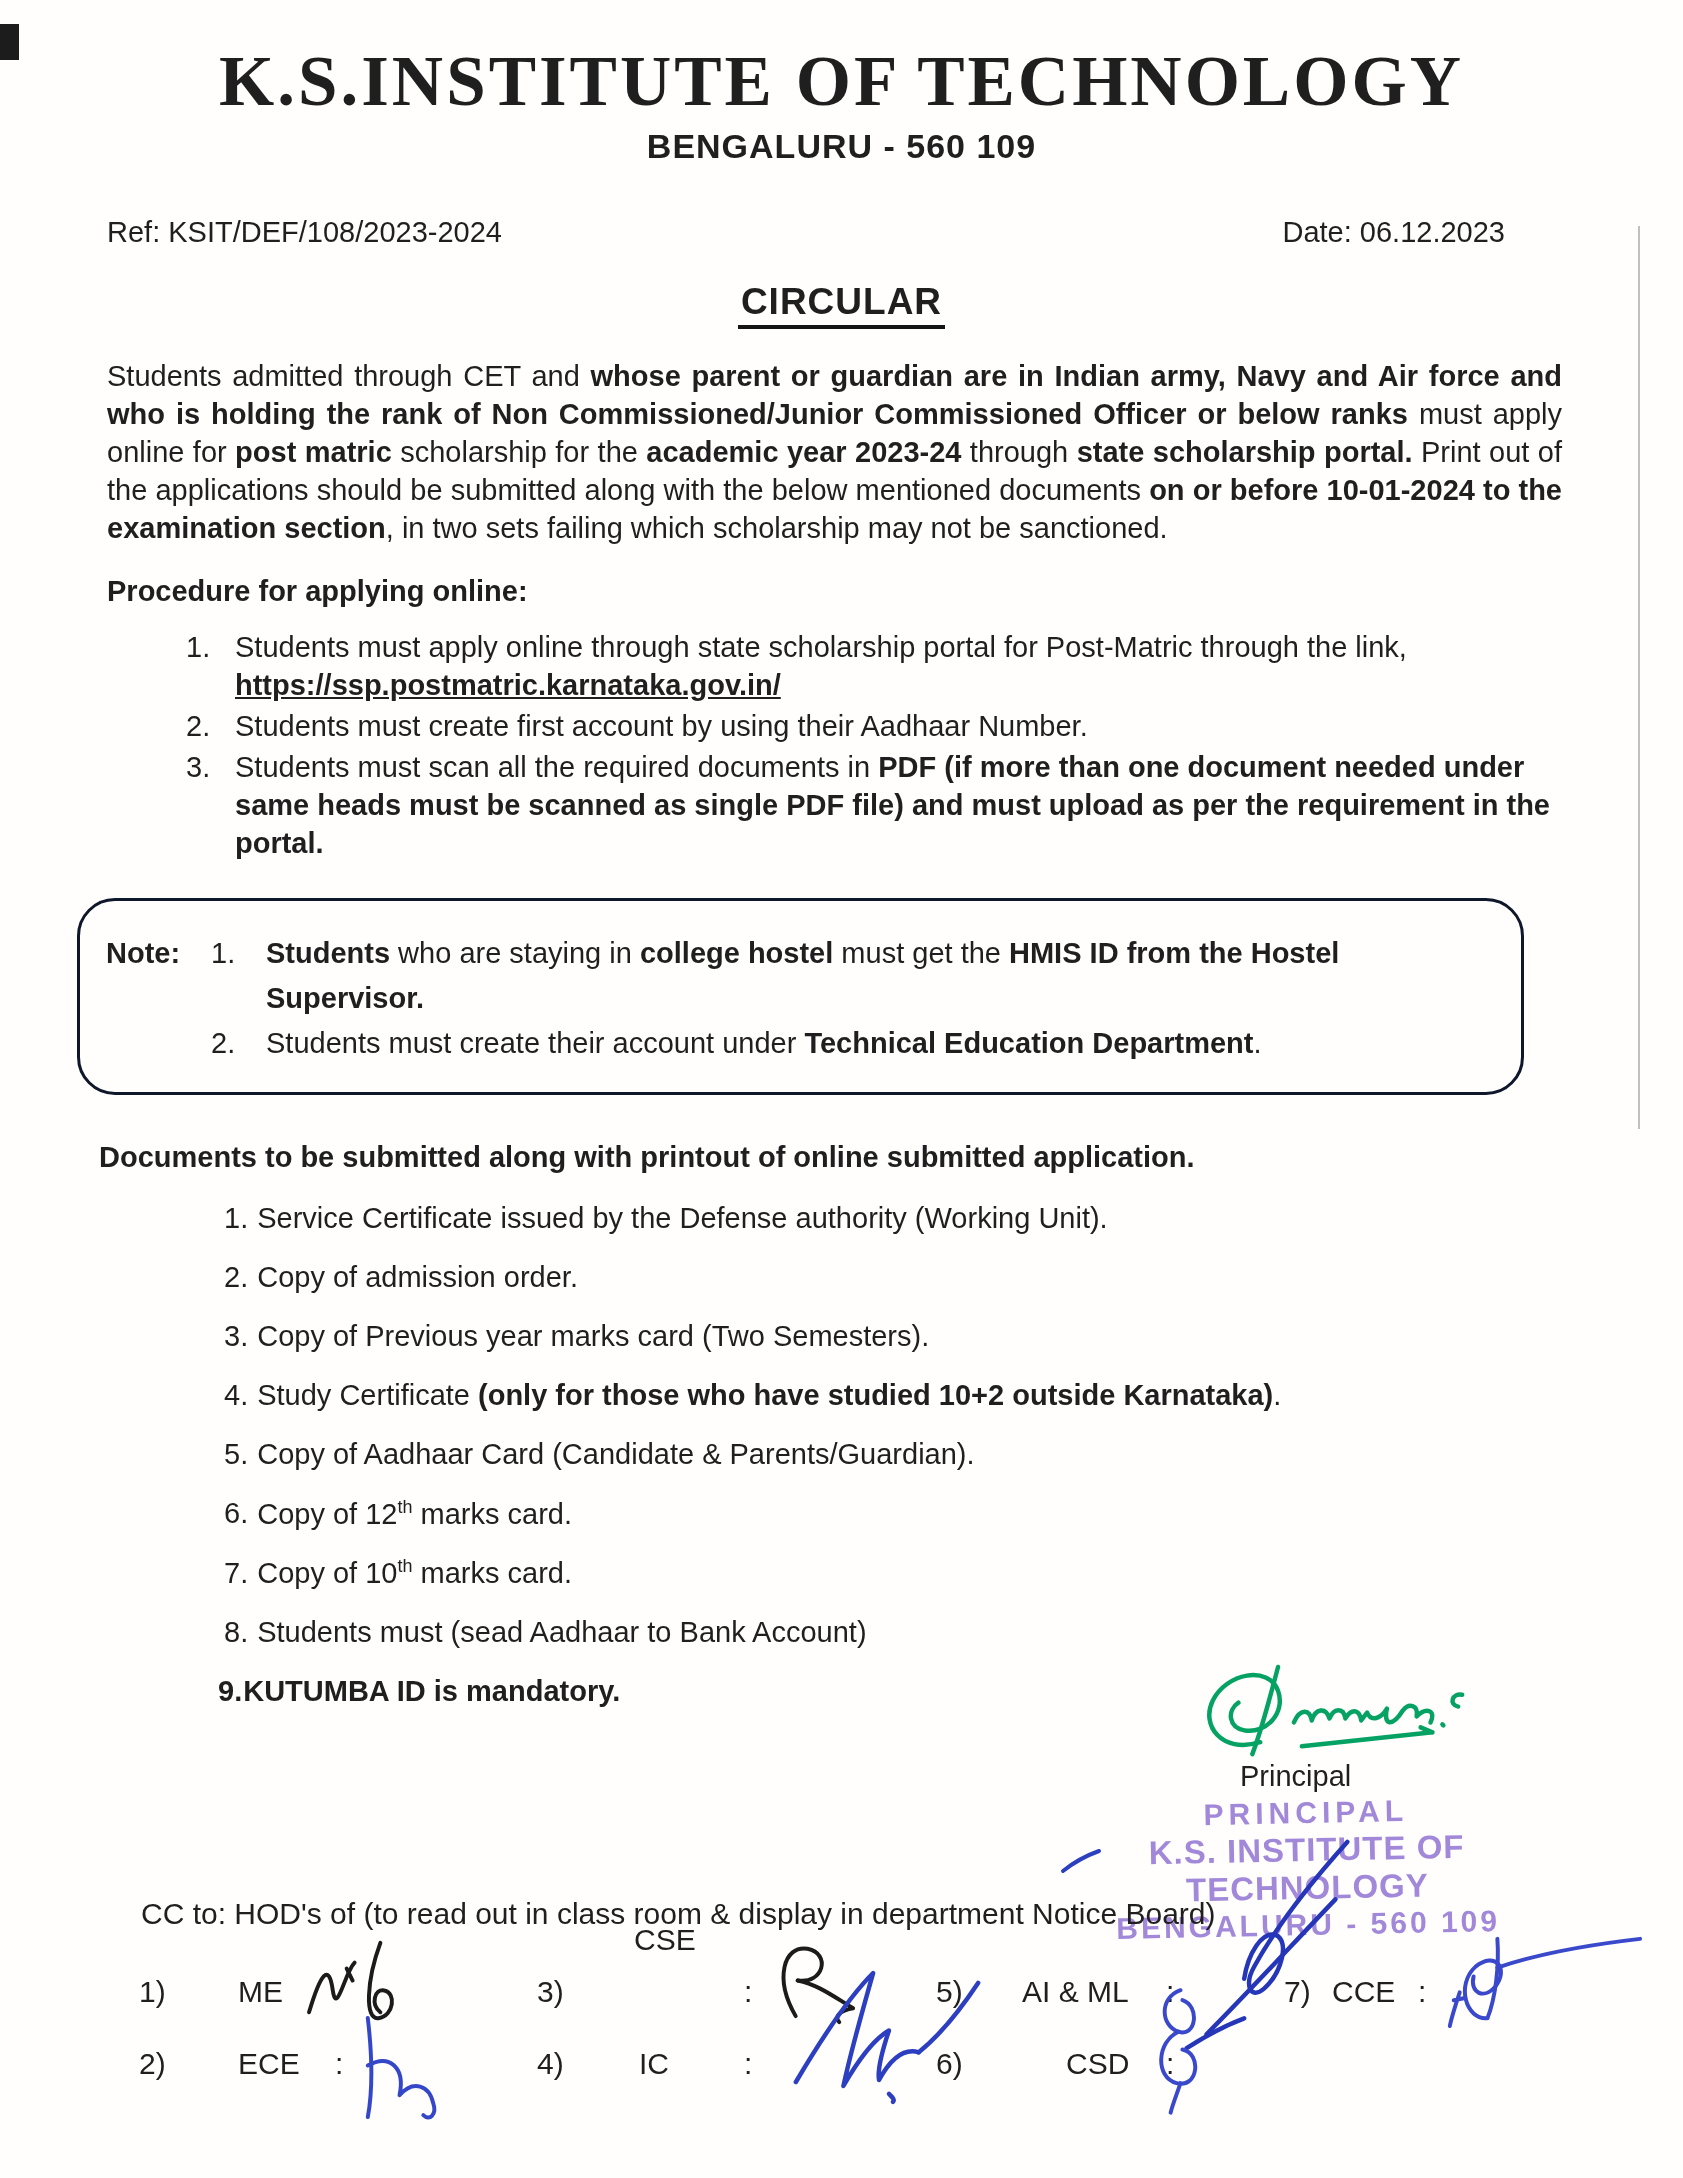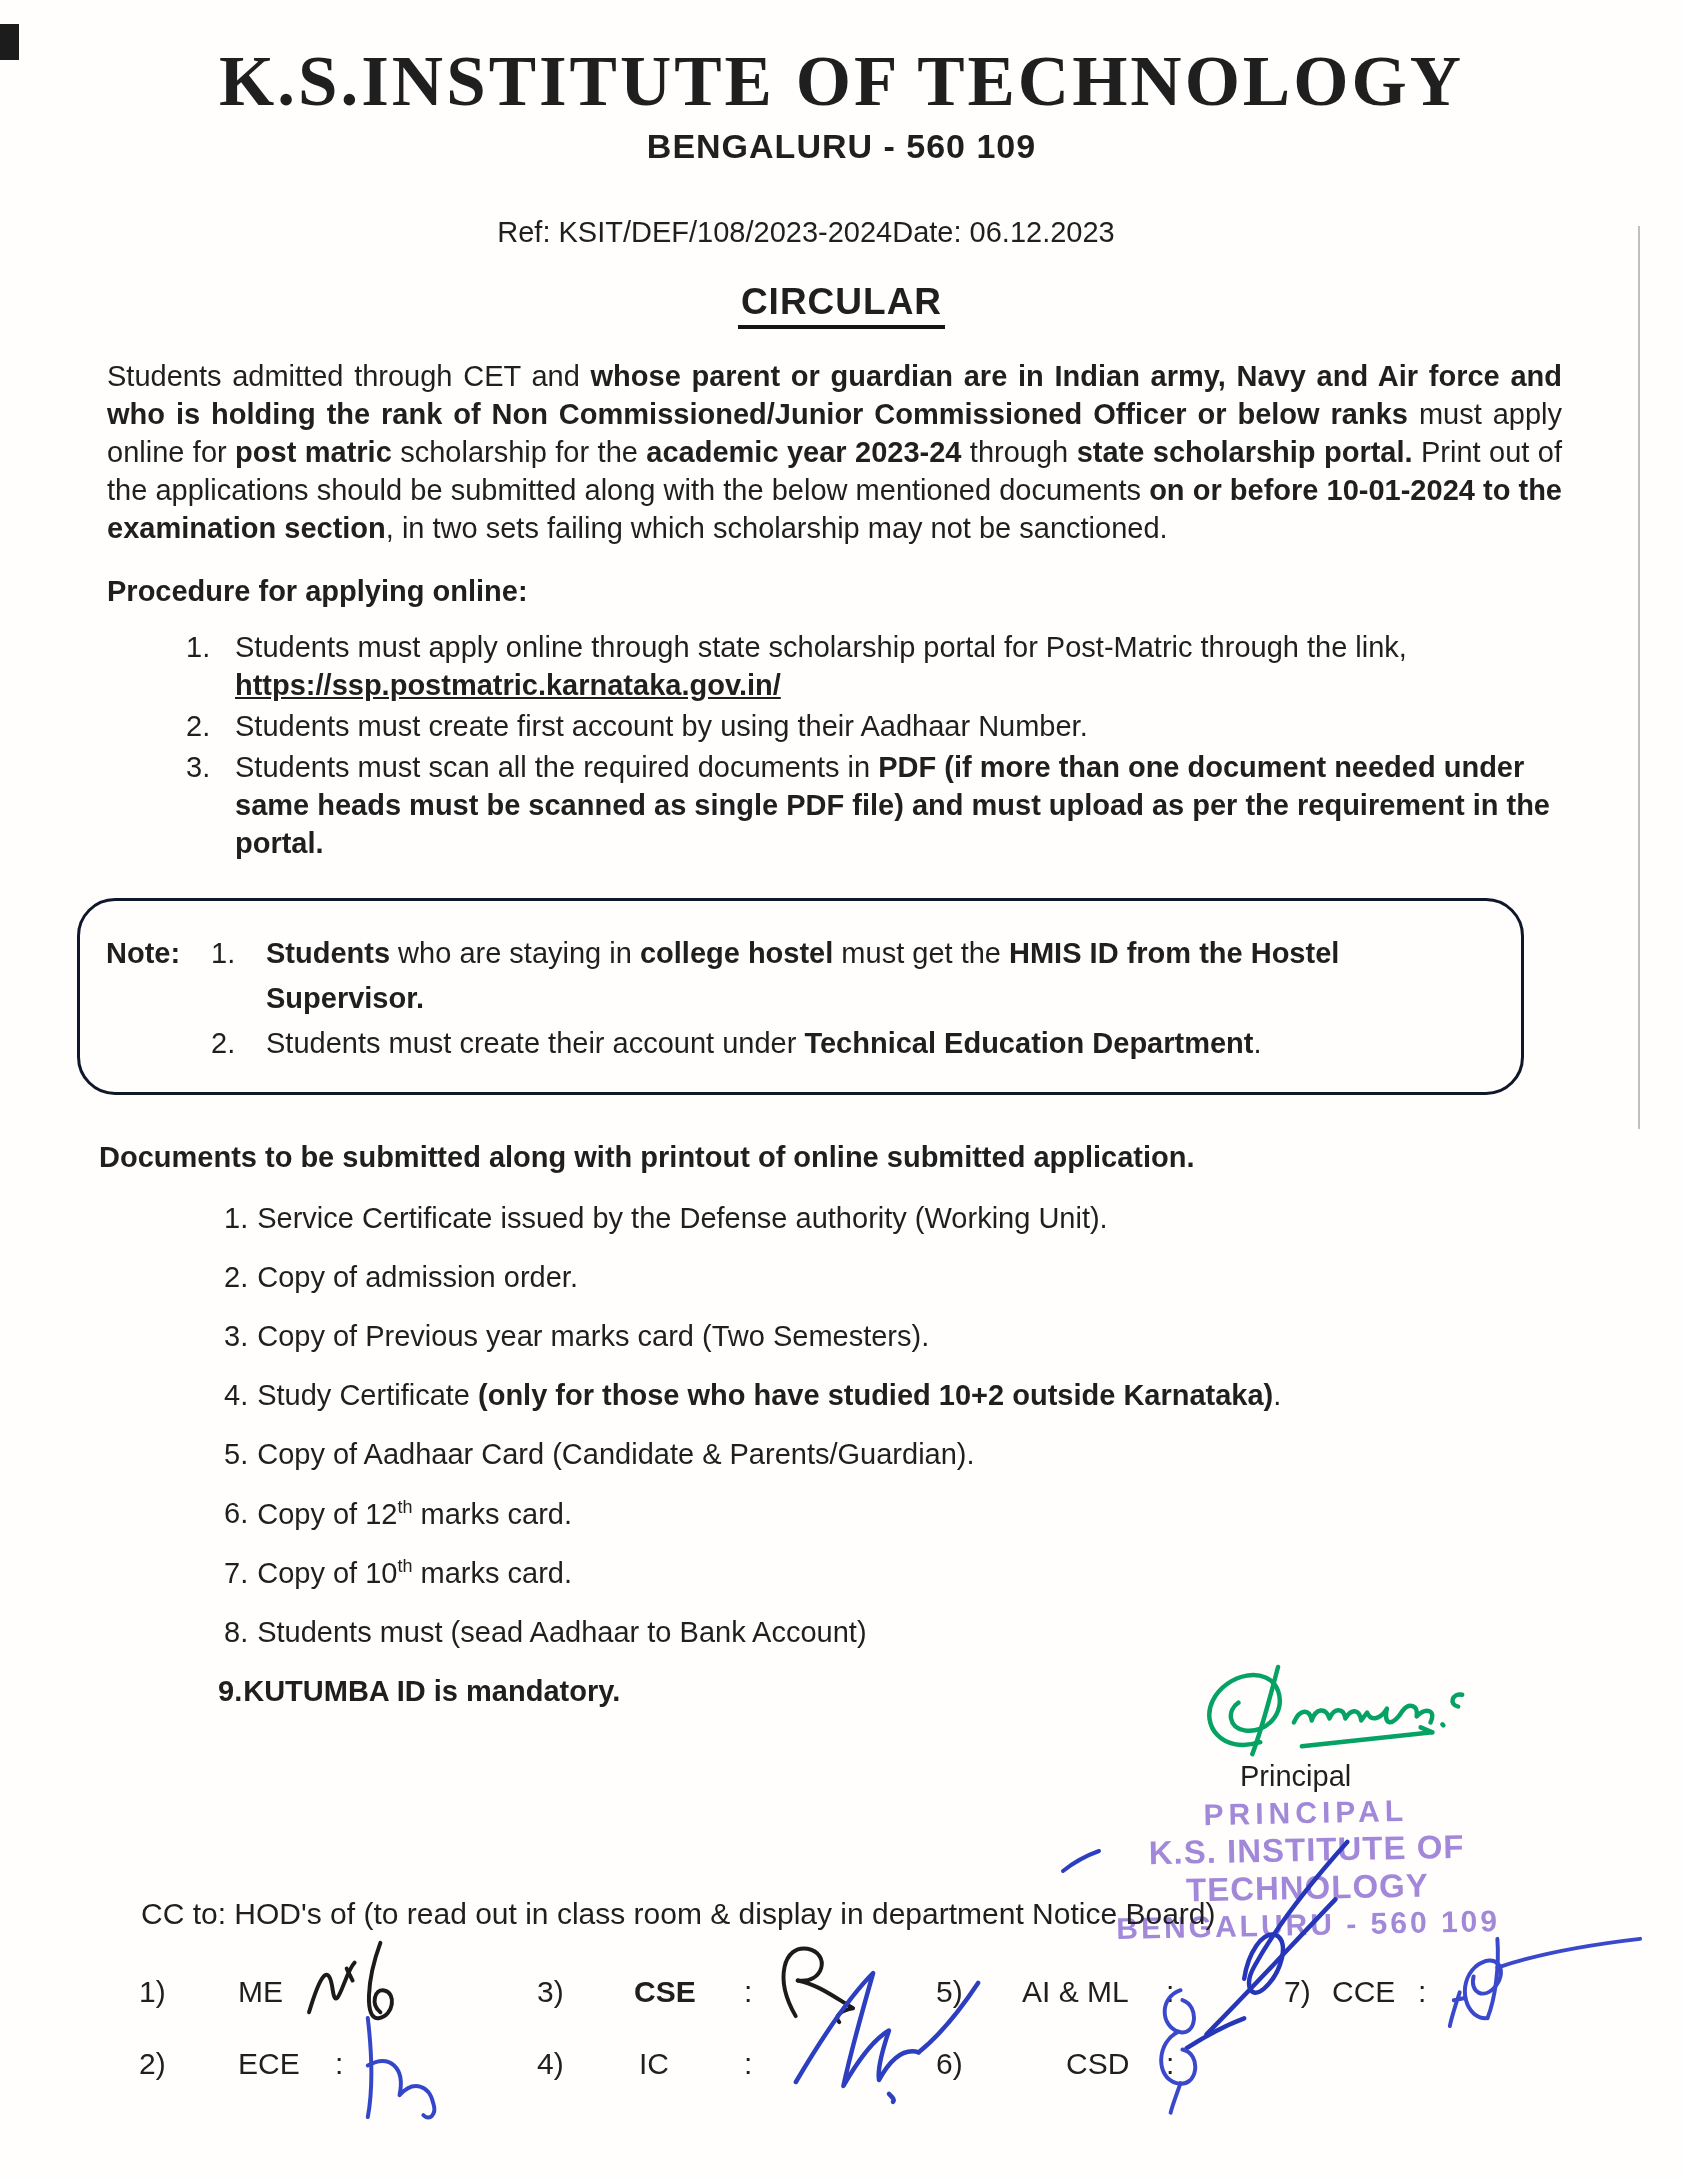--- a/index.html
+++ b/index.html
@@ -12,21 +12,21 @@
   .u{text-decoration:underline;}
   .sup{font-size:0.62em;vertical-align:super;}
 
   .title{
     text-align:center;padding-top:44px;
     font-family:"Liberation Serif",serif;font-weight:bold;
     font-size:71px;letter-spacing:3px;line-height:1.05;
   }
   .subtitle{text-align:center;font-size:34px;font-weight:bold;margin-top:8px;letter-spacing:1px;}
 
-  .refline{display:flex;justify-content:center;margin:50px 178px 0 107px;font-size:29px;}
+  .refline{display:flex;justify-content:space-between;margin:50px 178px 0 107px;font-size:29px;}
 
   .circular-wrap{text-align:center;margin-top:32px;}
   .circular-wrap span{
     font-size:37px;font-weight:bold;letter-spacing:1px;
     border-bottom:4px solid #151515;padding:0 3px 3px;
   }
 
   .intro{margin:34px 121px 0 107px;font-size:29px;line-height:38px;text-align:justify;}
 
   .proc-heading{margin:28px 0 0 107px;font-size:29px;font-weight:bold;}
@@ -158,21 +158,21 @@
       <path d="M54,206 C92,168 140,116 184,70"></path>
       <path d="M34,220 C56,206 76,196 92,190"></path>
     </g>
   </svg>
 
   <div class="abs cc-line">CC to: HOD's of (to read out in class room &amp; display in department Notice Board)</div>
 
   <span class="abs cc-item" style="left:139px;top:1975px;">1)</span>
   <span class="abs cc-item" style="left:238px;top:1975px;">ME</span>
   <span class="abs cc-item" style="left:537px;top:1975px;">3)</span>
-  <span class="abs cc-item" style="left:634px;top:1975px;font-weight:bold;">CSE</span>
+  <span class="abs cc-item" style="left:634px;top:1923px;">CSE</span>
   <span class="abs cc-item" style="left:744px;top:1975px;">:</span>
   <span class="abs cc-item" style="left:936px;top:1975px;">5)</span>
   <span class="abs cc-item" style="left:1022px;top:1975px;">AI &amp; ML</span>
   <span class="abs cc-item" style="left:1166px;top:1975px;">:</span>
   <span class="abs cc-item" style="left:1284px;top:1975px;">7)</span>
   <span class="abs cc-item" style="left:1332px;top:1975px;">CCE</span>
   <span class="abs cc-item" style="left:1418px;top:1975px;">:</span>
 
   <span class="abs cc-item" style="left:139px;top:2047px;">2)</span>
   <span class="abs cc-item" style="left:238px;top:2047px;">ECE</span>

